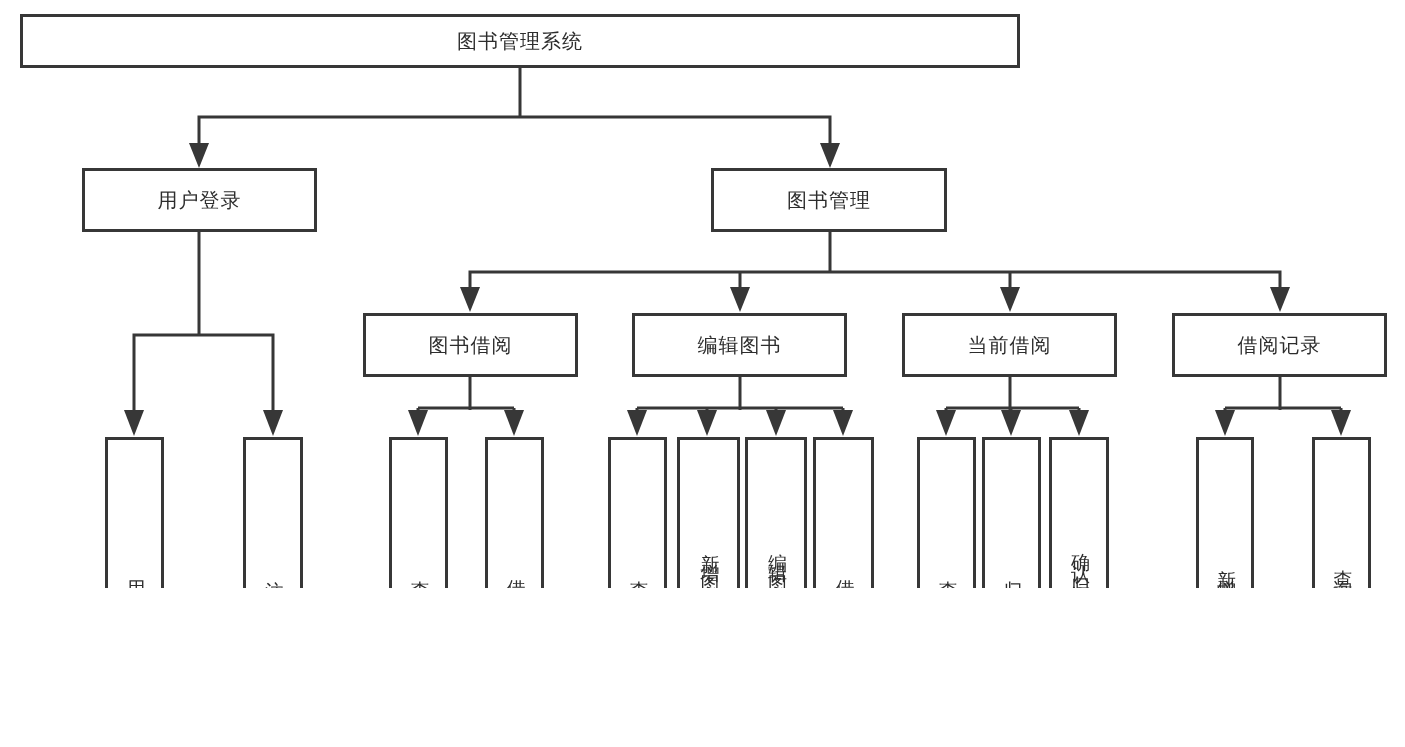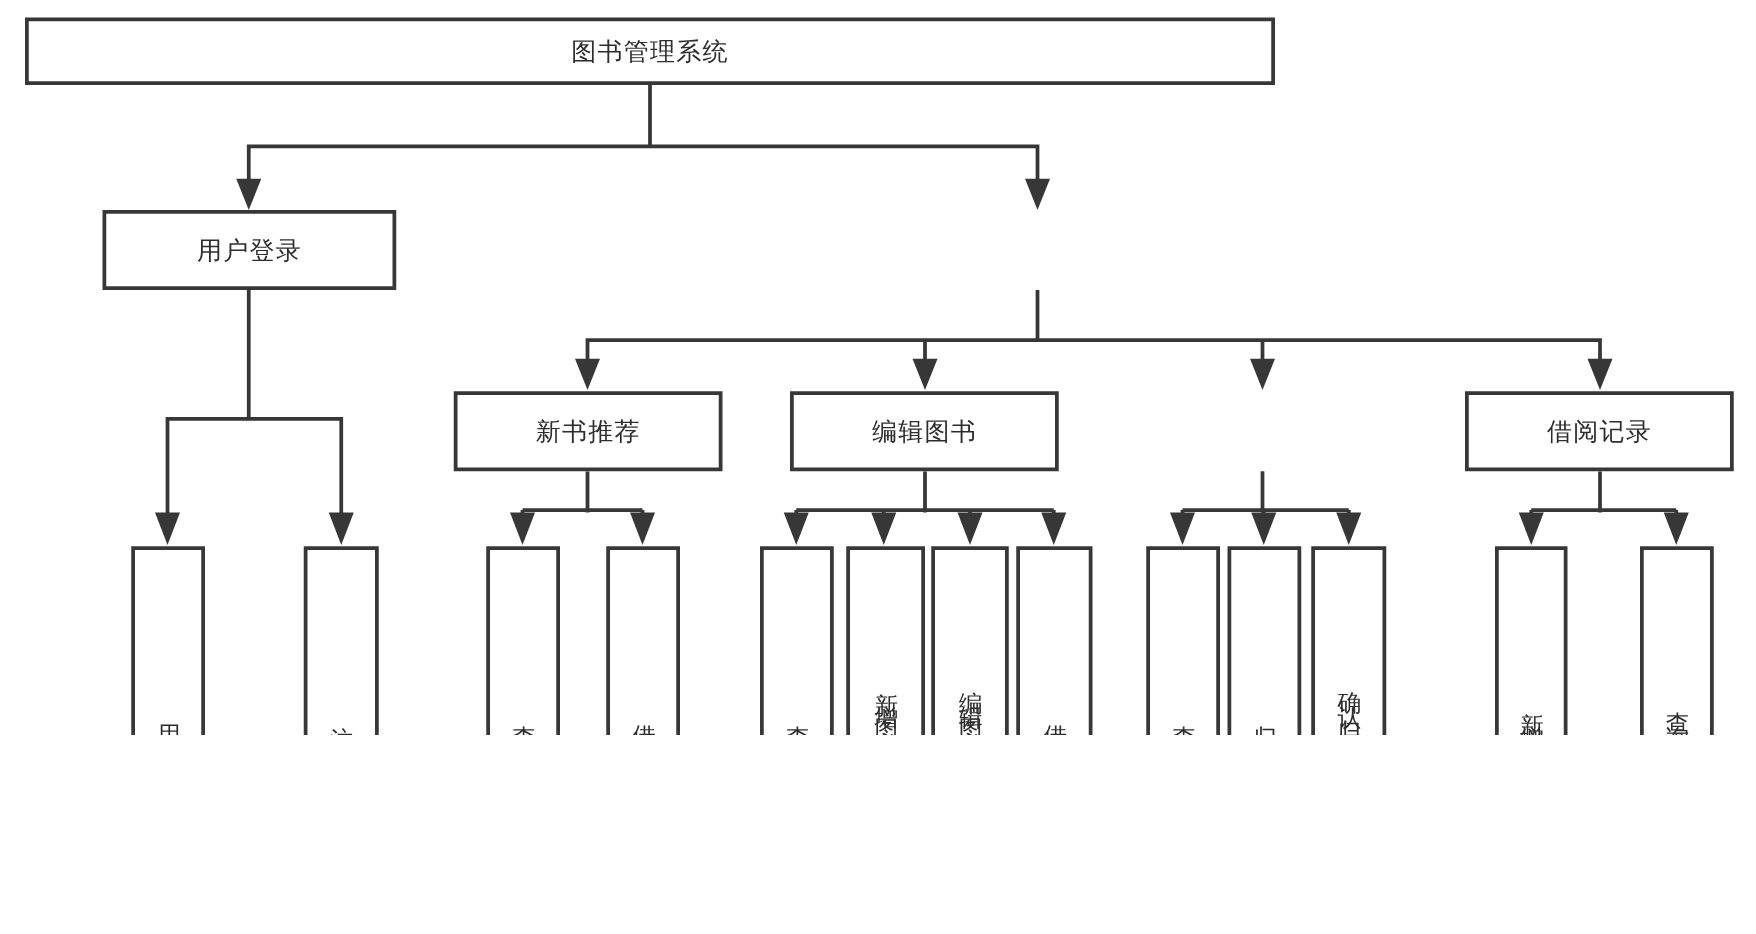--- a/index.html
+++ b/index.html
@@ -1,20 +1,20 @@
 <!DOCTYPE html>
 <html><head>
 <meta charset="utf-8">
 <style>
   html,body { margin:0; padding:0; background:#ffffff; }
   .stage {
     position:relative;
     width:1405px; height:588px;
     background:#ffffff;
-    font-family:Liberation Sans, sans-serif;
+    font-family:Liberation Mono, monospace;
     overflow:hidden;
   }
   .wires { position:absolute; left:0; top:0; z-index:1; }
   .box {
     position:absolute;
     box-sizing:border-box;
     border:3px solid #373737;
     background:#ffffff;
     display:flex;
     align-items:center;
@@ -80,26 +80,32 @@
     </g>
   </svg>
 
   <div class="box hbox" style="left:20px; top:14px; width:1000px; height:54px;">
     <span>图书管理系统</span>
   </div>
 
   <div class="box hbox" style="left:82px; top:168px; width:235px; height:64px;">
     <span>用户登录</span>
   </div>
+  <div class="box hbox" style="left:711px; top:168px; width:236px; height:64px;">
+    <span>图书管理</span>
+  </div>
 
   <div class="box hbox" style="left:363px; top:313px; width:215px; height:64px;">
-    <span>新书推荐</span>
+    <span>图书借阅</span>
   </div>
   <div class="box hbox" style="left:632px; top:313px; width:215px; height:64px;">
     <span>编辑图书</span>
+  </div>
+  <div class="box hbox" style="left:902px; top:313px; width:215px; height:64px;">
+    <span>当前借阅</span>
   </div>
   <div class="box hbox" style="left:1172px; top:313px; width:215px; height:64px;text-align:center;">
     <span>借阅记录</span>
   </div>
 
   <div class="box vbox" style="left:105px; top:437px; width:59px; height:300px;">
     <span>用户登录</span>
   </div>
   <div class="box vbox" style="left:243px; top:437px; width:60px; height:300px;">
     <span>注销登录</span>

